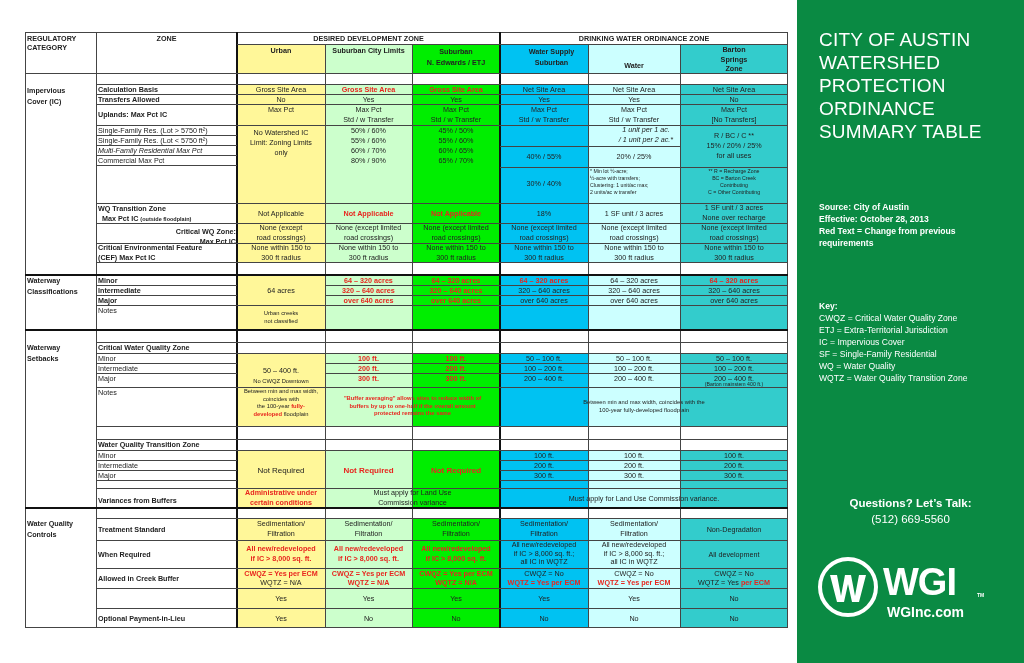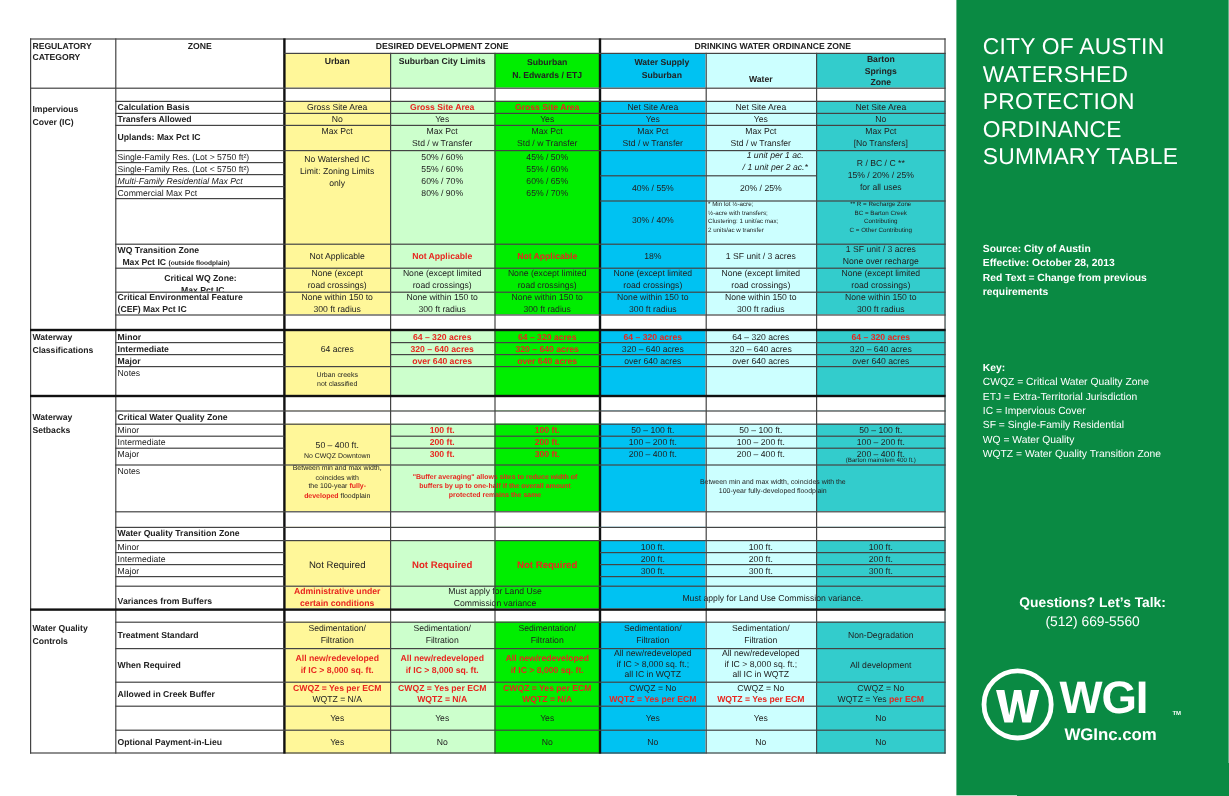--- a/index.html
+++ b/index.html
@@ -146,21 +146,21 @@
     <span style="padding-left:4px;"><span>Max Pct IC</span> <span style="font-size:5.5px;">(outside floodplain)</span></span>
   </div>
   <div class="cell" style="left:212px;top:171px;width:88px;height:20px;">Not Applicable</div>
   <div class="cell red" style="left:300px;top:171px;width:87px;height:20px;">Not Applicable</div>
   <div class="cell red" style="left:387px;top:171px;width:88px;height:20px;">Not Applicable</div>
   <div class="cell" style="left:475px;top:171px;width:88px;height:20px;">18%</div>
   <div class="cell" style="left:563px;top:171px;width:92px;height:20px;">1 SF unit / 3 acres</div>
   <div class="cell" style="left:655px;top:171px;width:108px;height:20px;line-height:10px;">1 SF unit / 3 acres
 None over recharge</div>
 
-  <div class="cell b l top" style="left:71px;top:191px;width:141px;height:20px;padding-top:4px;line-height:9.5px;flex-direction:column;align-items:center;">
+  <div class="cell b l top" style="left:71px;top:191px;width:141px;height:20px;padding-top:4px;line-height:9.5px;flex-direction:column;align-items:flex-end;">
     <span>Critical WQ Zone:</span>
     <span style="padding-left:4px;">Max Pct IC</span>
   </div>
   <div class="cell" style="left:212px;top:191px;width:88px;height:20px;line-height:10px;">None (except
 road crossings)</div>
   <div class="cell" style="left:300px;top:191px;width:87px;height:20px;line-height:10px;">None (except limited
 road crossings)</div>
   <div class="cell" style="left:387px;top:191px;width:88px;height:20px;line-height:10px;">None (except limited
 road crossings)</div>
   <div class="cell" style="left:475px;top:191px;width:88px;height:20px;line-height:10px;">None (except limited

